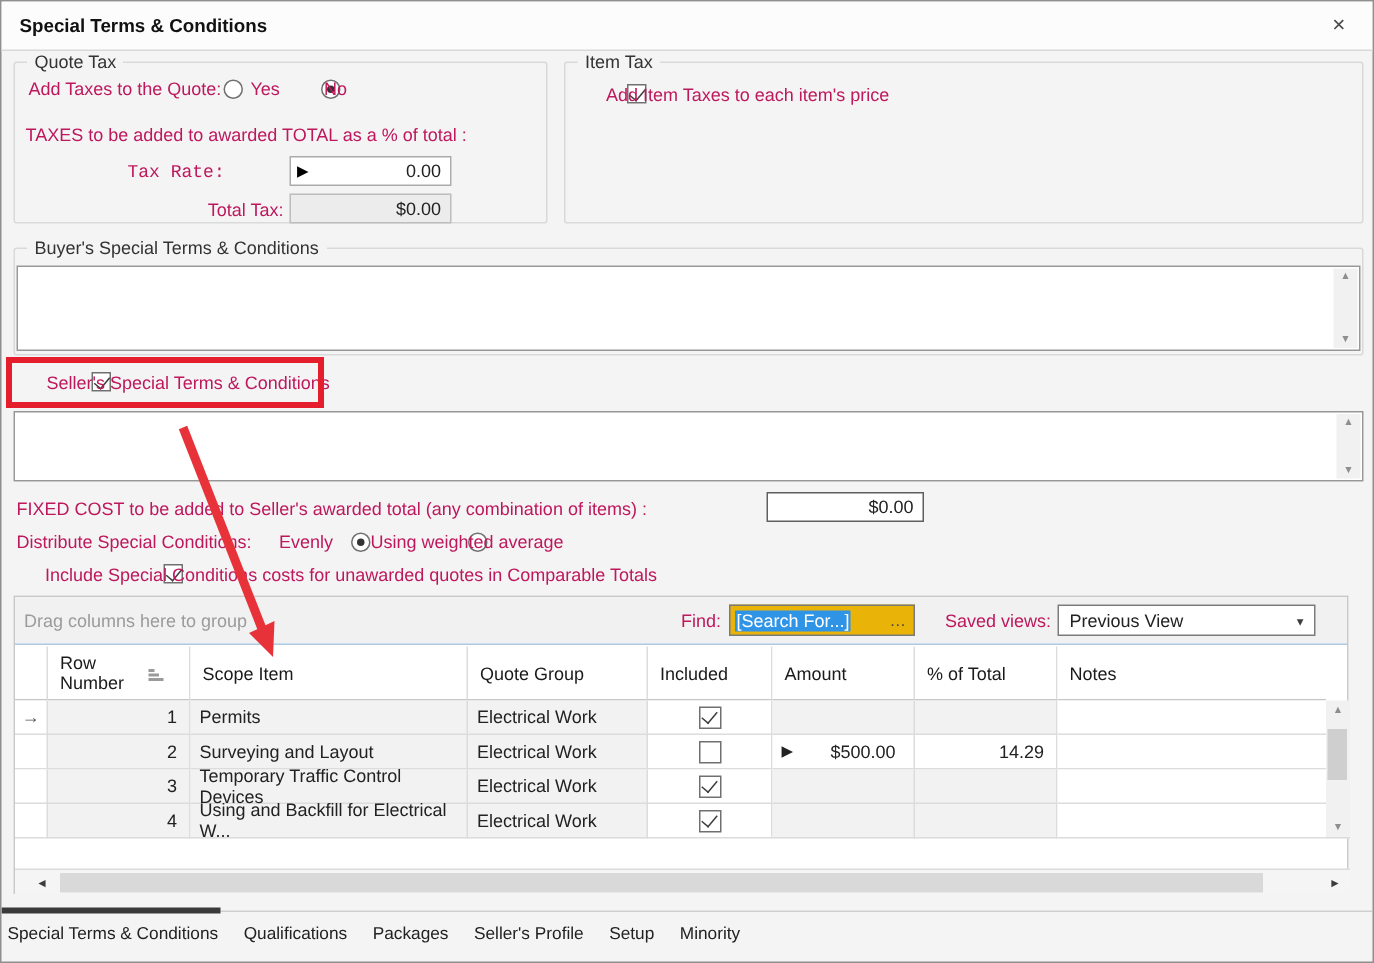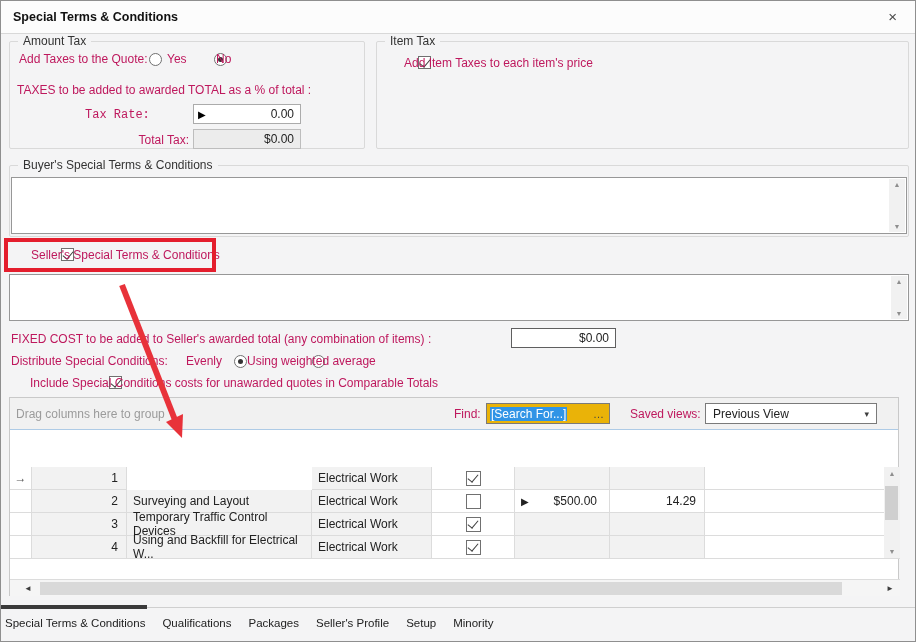--- a/index.html
+++ b/index.html
@@ -85,21 +85,21 @@
 
 
 
 <div class="abs titlebar">
   <span class="abs title">Special Terms &amp; Conditions</span>
   <span class="abs close">×</span>
 </div>
 
 
 <div class="abs groupbox" style="left:8px;top:40px;width:356px;height:108px;">
-  <span class="abs grouplabel">Amount Tax</span>
+  <span class="abs grouplabel">Quote Tax</span>
 </div>
 <span class="abs lbl" style="left:18px;top:51px;">Add Taxes to the Quote:</span>
 <span class="abs radio" style="left:148px;top:52px;"></span>
 <span class="abs lbl" style="left:166px;top:51px;">Yes</span>
 <span class="abs radio checked" style="left:197px;top:52px;"></span>
 <span class="abs lbl" style="left:215px;top:51px;">No</span>
 <span class="abs lbl" style="left:16px;top:82px;">TAXES to be added to awarded TOTAL as a % of total :</span>
 <span class="abs lbl" style="left:84px;top:107px;width:88px;text-align:left;font-family:Liberation Mono, monospace;">Tax Rate:</span>
 <div class="abs field" style="left:192px;top:103px;width:108px;height:20px;">
   <span class="marker">▶</span>
@@ -168,24 +168,42 @@
       <span class="sel">[Search For...]</span>
       <span class="dots">…</span>
     </div>
     <span class="abs lbl" style="left:620px;top:9px;">Saved views:</span>
     <div class="abs dropdown">
       <span class="txt">Previous View</span>
       <span class="arr">▾</span>
     </div>
   </div>
 
+  <div class="abs ghead">
+    <div class="hcell c-ind"></div>
+    <div class="hcell c-rn">
+      <span style="width:48px;line-height:13px;">Row Number</span>
+      <span class="sorticon">
+          <i></i>
+          <i></i>
+          <i></i>
+        </span>
+    </div>
+    <div class="hcell c-si">Scope Item</div>
+    <div class="hcell c-qg">Quote Group</div>
+    <div class="hcell c-in">Included</div>
+    <div class="hcell c-am">Amount</div>
+    <div class="hcell c-pc">% of Total</div>
+    <div class="hcell c-no">Notes</div>
+  </div>
 
   <div class="abs grow" style="top:69px;">
     <div class="cell c-ind center" style="color:#555;">→</div>
     <div class="cell c-rn gray num">1</div>
+    <div class="cell c-si gray">Permits</div>
     <div class="cell c-qg gray">Electrical Work</div>
     <div class="cell c-in center">
         <span class="cb checked"></span>
       </div>
     <div class="cell c-am gray right"></div>
     <div class="cell c-pc gray right"></div>
     <div class="cell c-no"></div>
   </div>
 
   <div class="abs grow" style="top:92px;">

